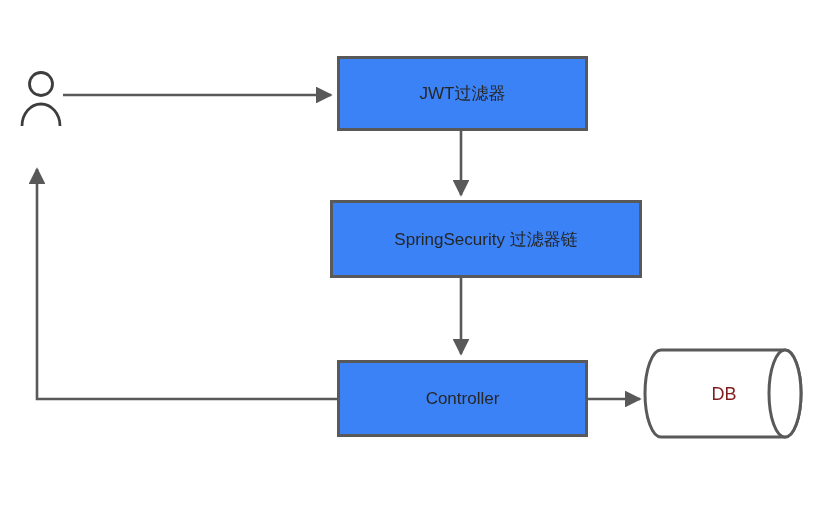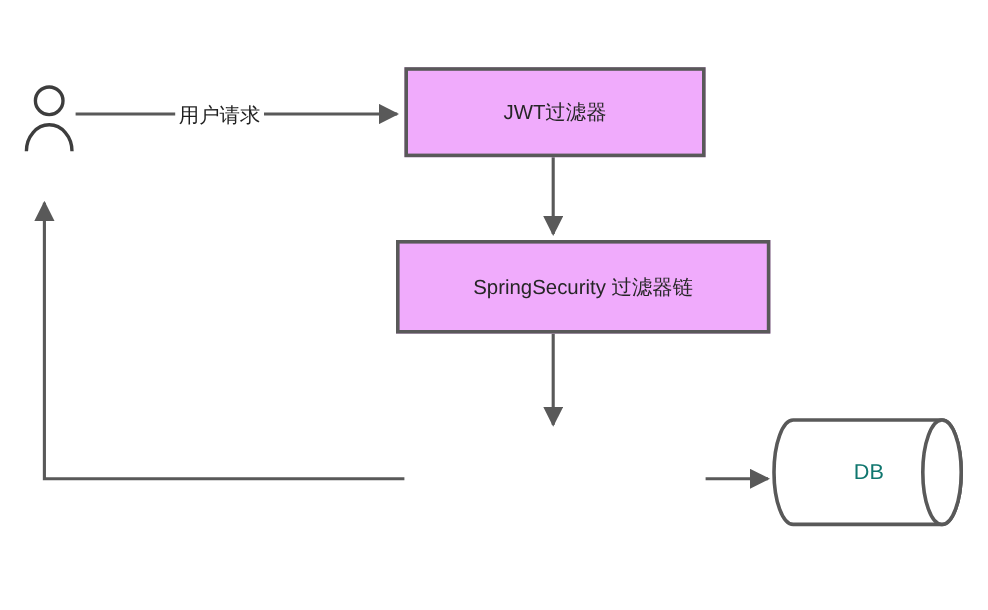--- a/index.html
+++ b/index.html
@@ -17,21 +17,21 @@
   }
   .layer {
     position: absolute;
     left: 0;
     top: 0;
   }
   .node {
     position: absolute;
     box-sizing: border-box;
     border: 3px solid #595959;
-    background: #f0abfc;
+    background: #3b82f6;
     display: flex;
     align-items: center;
     justify-content: center;
     font-size: 17px;
     color: #262626;
     text-align: center;
     white-space: nowrap;
   }
   .node-jwt        { left: 337px; top:  56px; width: 251px; height: 75px; }
   .node-security   { left: 330px; top: 200px; width: 312px; height: 78px; }
@@ -46,21 +46,21 @@
     white-space: nowrap;
   }
   .label-user-request  { left: 183px; top: 96px;  }
   .label-generic-return{ left: 166px; top: 400px; }
   .db-label {
     position: absolute;
     left: 724px;
     top: 394px;
     transform: translate(-50%, -50%);
     font-size: 18px;
-    color: #0f766e;
+    color: #7f1d1d;
     white-space: nowrap;
   }
 </style>
 </head>
 <body>
 
 <div class="canvas">
 
   <svg class="layer" width="823" height="508" viewBox="0 0 823 508">
     <defs>
@@ -91,19 +91,21 @@
   </svg>
 
   <div class="node node-jwt">
     <span>JWT过滤器</span>
   </div>
 
   <div class="node node-security">
     <span>SpringSecurity 过滤器链</span>
   </div>
 
+  <div class="node node-controller">
+    <span>Controller</span>
+  </div>
 
-  <div class="edge-label label-user-request">用户请求</div>
 
 
   <div class="db-label">DB</div>
 
 </div>
 
 </body></html>

